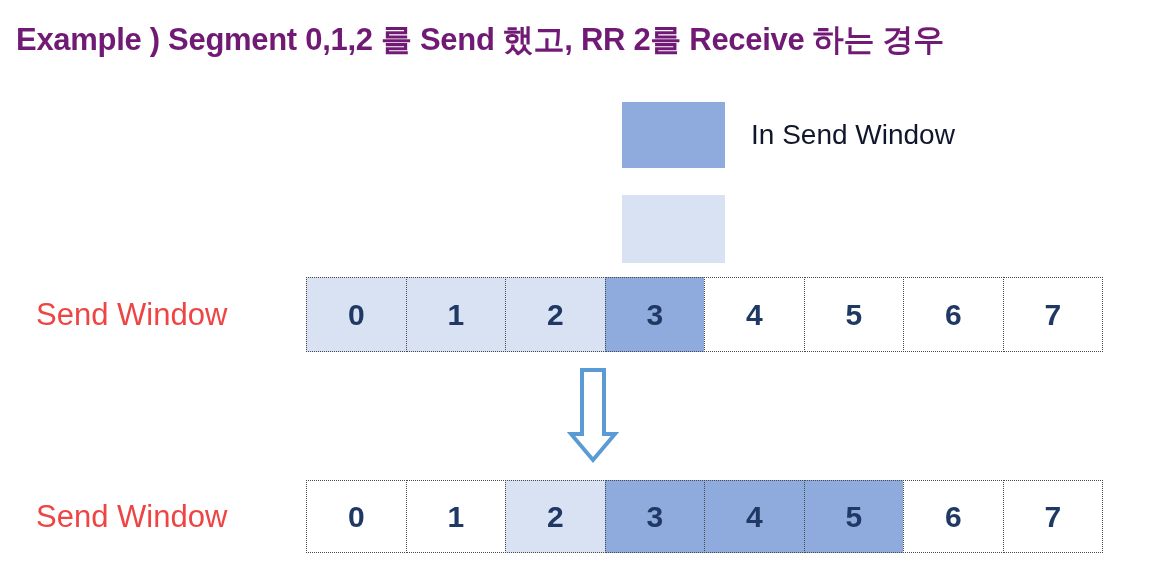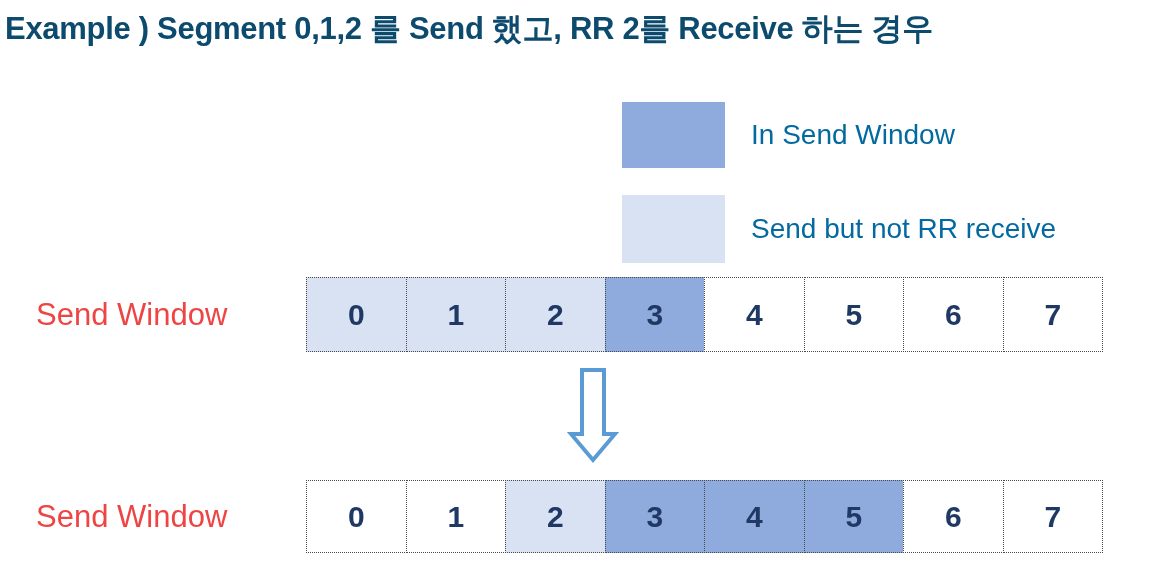--- a/index.html
+++ b/index.html
@@ -8,44 +8,44 @@
     width: 1150px;
     height: 572px;
     background: #ffffff;
     font-family: "Liberation Sans", sans-serif;
     overflow: hidden;
   }
   .title {
     position: absolute;
     left: 5px;
     top: 8px;
-    margin: 0;
+    margin: 11px;
     font-size: 31px;
     font-weight: bold;
-    color: #0c4a6e;
+    color: #701a75;
     white-space: nowrap;
     letter-spacing: -0.3px;
   }
   .legend-row {
     position: absolute;
     left: 622px;
     display: flex;
     align-items: center;
   }
   .legend-row.first  { top: 102px; height: 66px; }
   .legend-row.second { top: 195px; height: 68px; }
   .swatch {
     width: 103px;
     height: 100%;
     flex: 0 0 103px;
   }
   .legend-label {
     margin-left: 26px;
     font-size: 28px;
-    color: #0369a1;
+    color: #0f172a;
     white-space: nowrap;
   }
   .window-row { position: absolute; left: 0; }
   .row-label {
     position: absolute;
     left: 36px;
     display: flex;
     align-items: center;
     font-size: 31px;
     color: #ef4444;
@@ -87,21 +87,20 @@
 
   <h1 class="title">Example ) Segment 0,1,2 를 Send 했고, RR 2를 Receive 하는 경우</h1>
 
   <div>
     <div class="legend-row first">
       <div class="swatch" style="background: rgb(143, 170, 220);"></div>
       <div class="legend-label">In Send Window</div>
     </div>
     <div class="legend-row second">
       <div class="swatch" style="background: rgb(217, 226, 243);"></div>
-      <div class="legend-label">Send but not RR receive</div>
     </div>
   </div>
 
   <div class="window-row row1">
     <div class="row-label">Send Window</div>
     <div class="cells">
         <div class="cell" style="background: rgb(217, 226, 243);">0</div>
         <div class="cell" style="background: rgb(217, 226, 243);">1</div>
         <div class="cell" style="background: rgb(217, 226, 243);">2</div>
         <div class="cell" style="background: rgb(143, 170, 220);">3</div>

